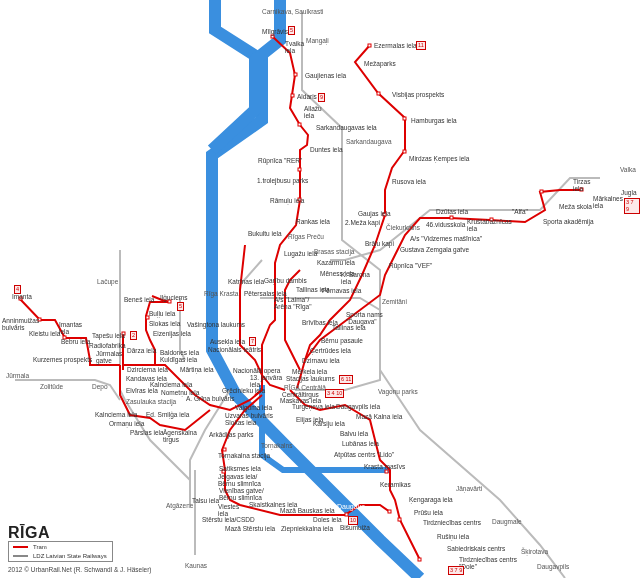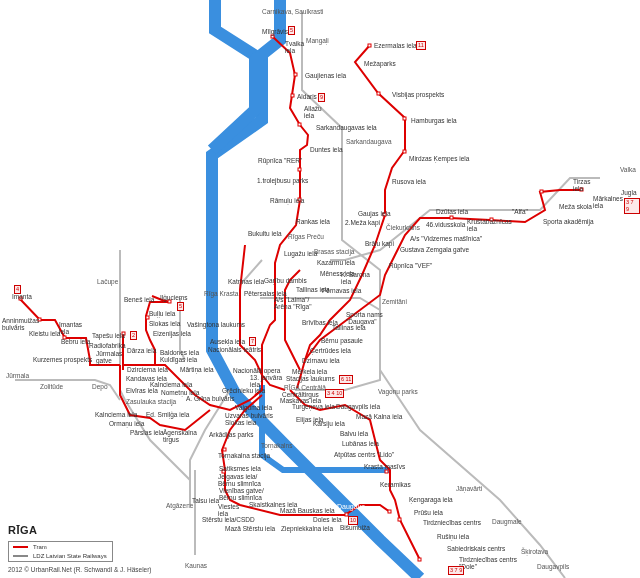--- a/index.html
+++ b/index.html
@@ -2,21 +2,21 @@
 <html><head>
 <meta charset="utf-8">
 <style>
   html,body{margin:0;padding:0;background:#ffffff;}
   body{width:640px;height:578px;overflow:hidden;position:relative;font-family:"Liberation Sans",sans-serif;}
   #map{position:absolute;left:0;top:0;width:640px;height:578px;}
   .lbl{position:absolute;font-size:6.5px;line-height:7px;color:#333;white-space:pre;font-family:"Liberation Sans",sans-serif;}
   .lbl.rail{color:#555;}
   .lbl.river{color:#ffffff;font-size:7px;}
   .badge{position:absolute;font-size:5.5px;line-height:7px;color:#cc0000;border:1px solid #cc0000;background:#fde8e8;padding:0 1px;font-family:"Liberation Sans",sans-serif;}
-  .title{position:absolute;left:8px;top:524px;font-size:11px;font-weight:bold;color:#222;letter-spacing:0.5px;text-align:center;}
+  .title{position:absolute;left:8px;top:524px;font-size:16px;font-weight:bold;color:#222;letter-spacing:0.5px;text-align:center;}
   .legend{position:absolute;left:8px;top:541px;width:103px;height:19px;border:1px solid #888;background:#fff;}
   .leg-row{position:absolute;left:4px;height:8px;display:flex;align-items:center;}
   .leg-line{width:15px;height:2px;margin-right:5px;}
   .leg-txt{font-size:6px;color:#333;}
   .credit{position:absolute;left:8px;top:566px;font-size:6.5px;color:#444;}
 </style>
 </head>
 <body>
 
 <svg id="map" viewBox="0 0 640 578" xmlns="http://www.w3.org/2000/svg">

